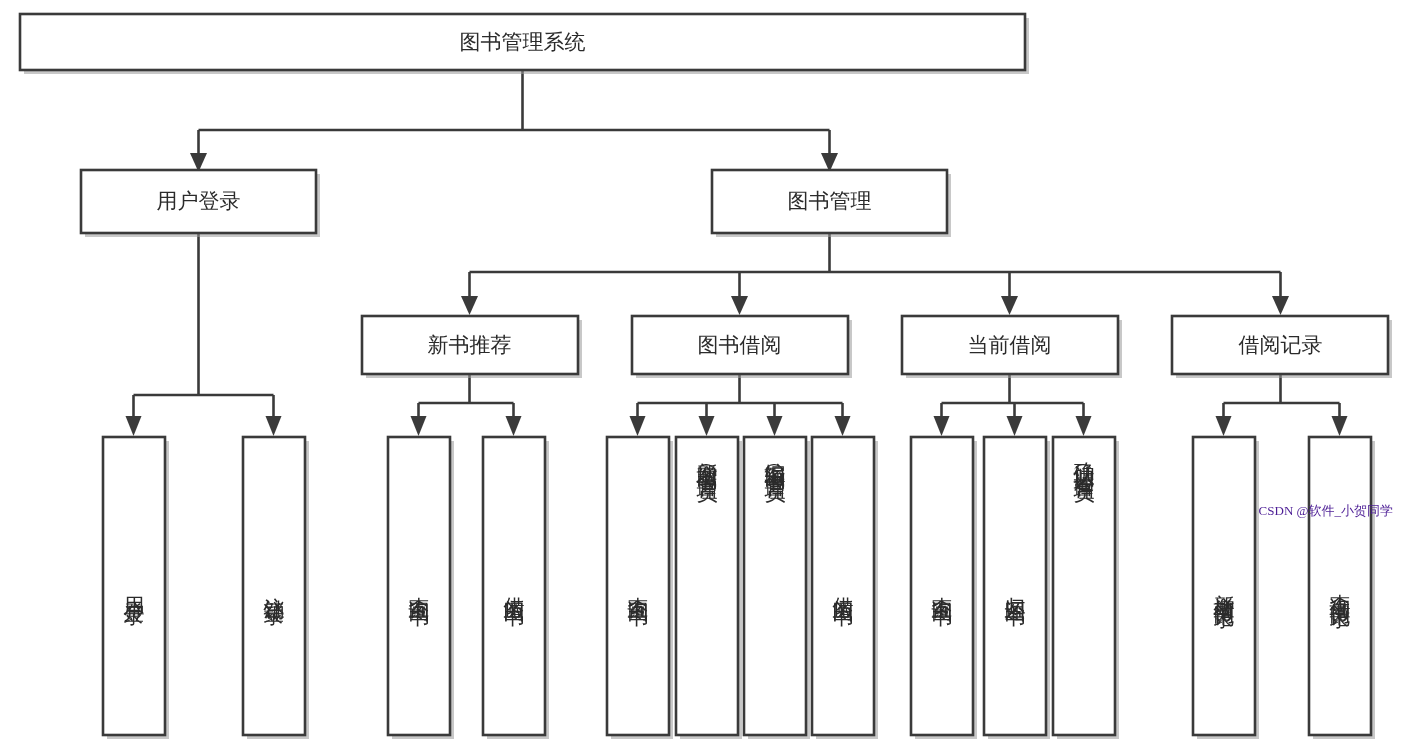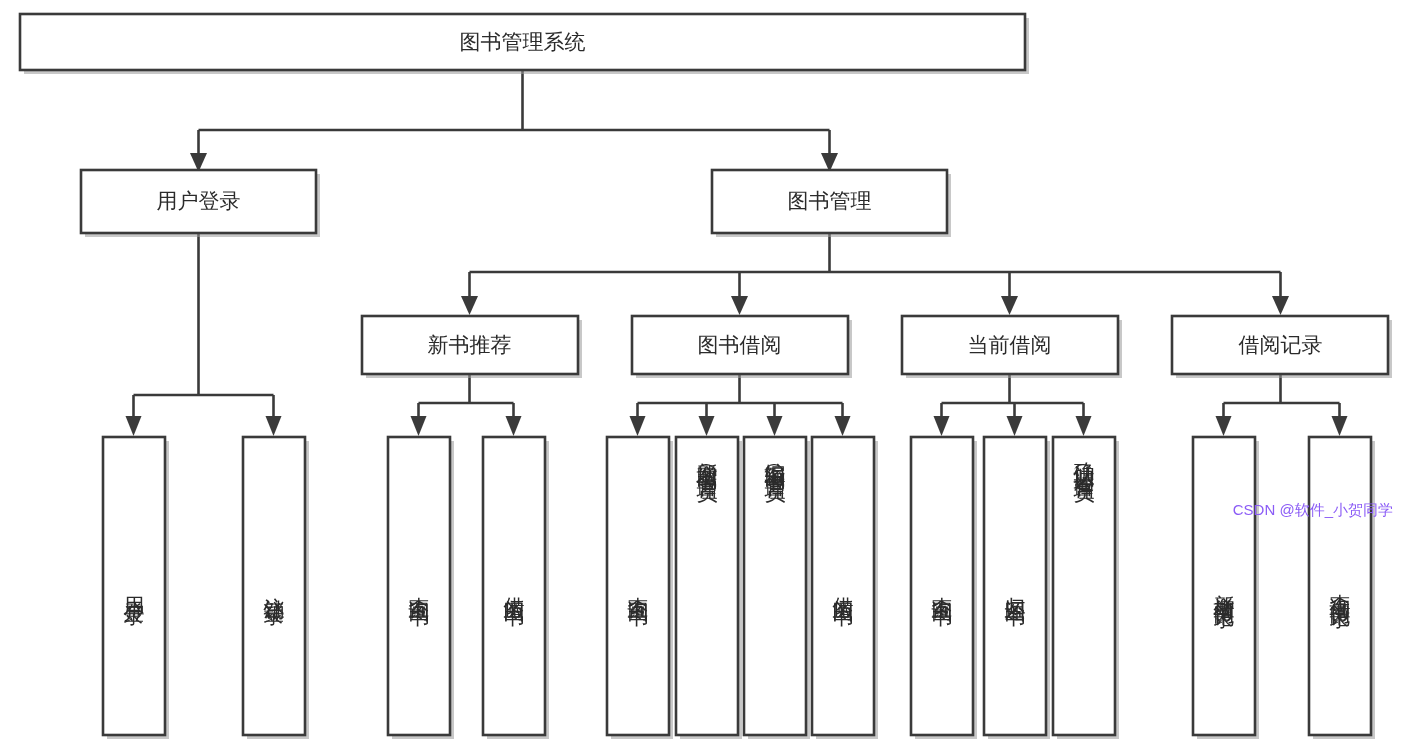--- a/index.html
+++ b/index.html
@@ -67,23 +67,23 @@
     line-height: 1.05;
     color: #2b2b2b;
     letter-spacing: 3px;
     white-space: nowrap;
     text-align: center;
   }
   .watermark {
     position: absolute;
     right: 12px;
     bottom: 5px;
-    font-family: Liberation Sans, sans-serif;
-    font-size: 15px;
-    color: #8b5cf6;
+    font-family: Liberation Serif, serif;
+    font-size: 13px;
+    color: #4c1d95;
     white-space: nowrap;
     user-select: none;
   }
 </style>
 </head>
 <body>
 
 <div id="diagram-root">
 
   <svg class="flow-canvas" viewBox="0 0 1405 747" xmlns="http://www.w3.org/2000/svg">

